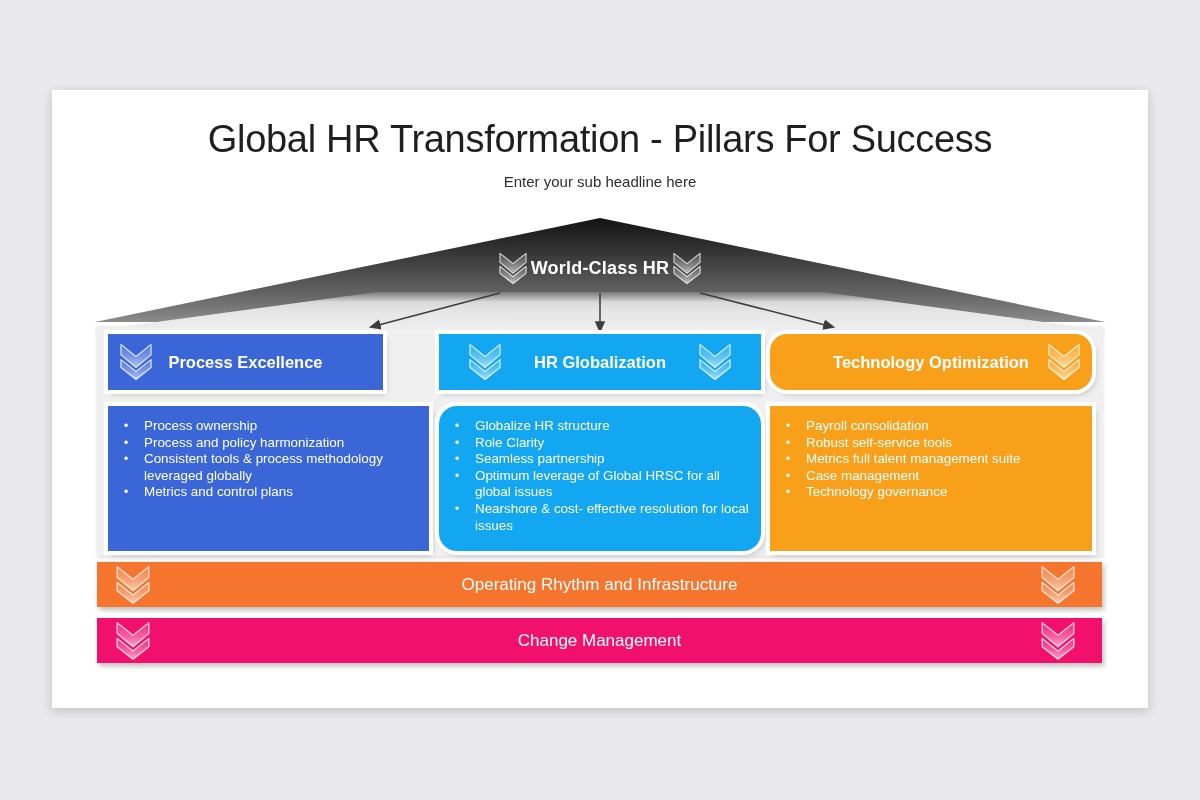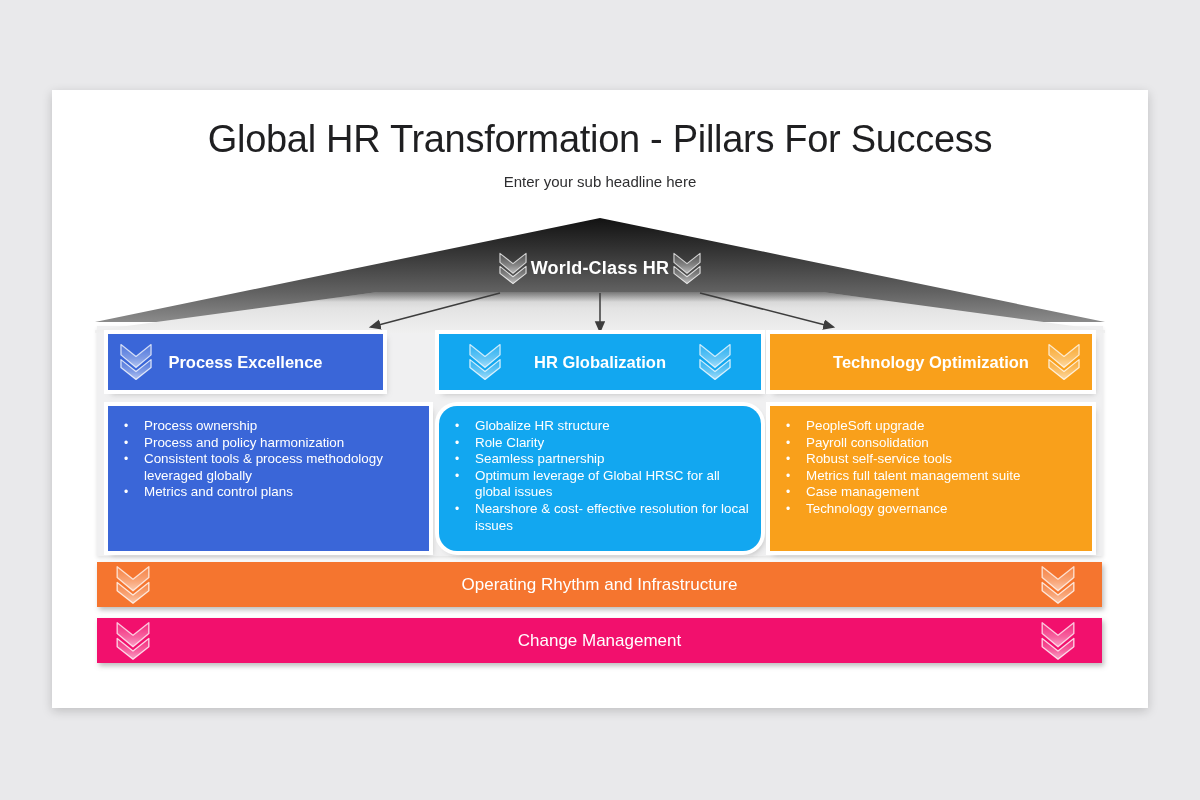--- a/index.html
+++ b/index.html
@@ -36,21 +36,21 @@
   .panel { position:absolute; left:45px; top:236px; width:1006px; height:230px; z-index:1;
            background:#f0f0f1; box-shadow:0 2px 4px rgba(0,0,0,0.12); }
 
   
   .ph { position:absolute; top:244px; height:56px; z-index:4; display:flex; align-items:center;
         box-shadow:0 0 0 4px #ffffff, 3px 4px 6px rgba(110,110,110,0.40); }
   .ph .label { position:absolute; left:0; width:100%; text-align:center;
         color:#ffffff; font-size:16.5px; font-weight:700; }
   .ph1 { left:56px;  width:275px; }
   .ph2 { left:387px; width:322px; }
-  .ph3 { left:718px; width:322px; }
+  .ph3 { left:718px; width:322px;border-radius:17px; }
   .chev { width:42px; height:38px; flex:0 0 auto; position:relative; z-index:2; }
   .chev.sm { width:36px; height:33px; }
   .ph .chev.left  { margin-left:7px; }
   .ph2 .chev.left { margin-left:25px; }
   .pos-right { position:absolute; right:7px; }
   .ph2 .pos-right { right:25px; }
 
   
   .pl { position:absolute; top:316px; height:145px; z-index:4; padding:12px 8px 6px 8px;
         box-shadow:0 0 0 4px #ffffff, 3px 4px 6px rgba(110,110,110,0.40); }
@@ -155,21 +155,20 @@
       <ul>
         <li>Globalize HR structure</li>
         <li>Role Clarity</li>
         <li>Seamless partnership</li>
         <li>Optimum leverage of Global HRSC for all global issues</li>
         <li>Nearshore &amp; cost- effective resolution for local issues</li>
       </ul>
     </div>
     <div class="pl pl3" style="background-color: rgb(249, 160, 27);">
       <ul>
-        <li>PeopleSoft upgrade</li>
         <li>Payroll consolidation</li>
         <li>Robust self-service tools</li>
         <li>Metrics full talent management suite</li>
         <li>Case management</li>
         <li>Technology governance</li>
       </ul>
     </div>
 
     <div class="bar bar1" style="background-color: rgb(245, 117, 47);">
       <svg class="chev">

